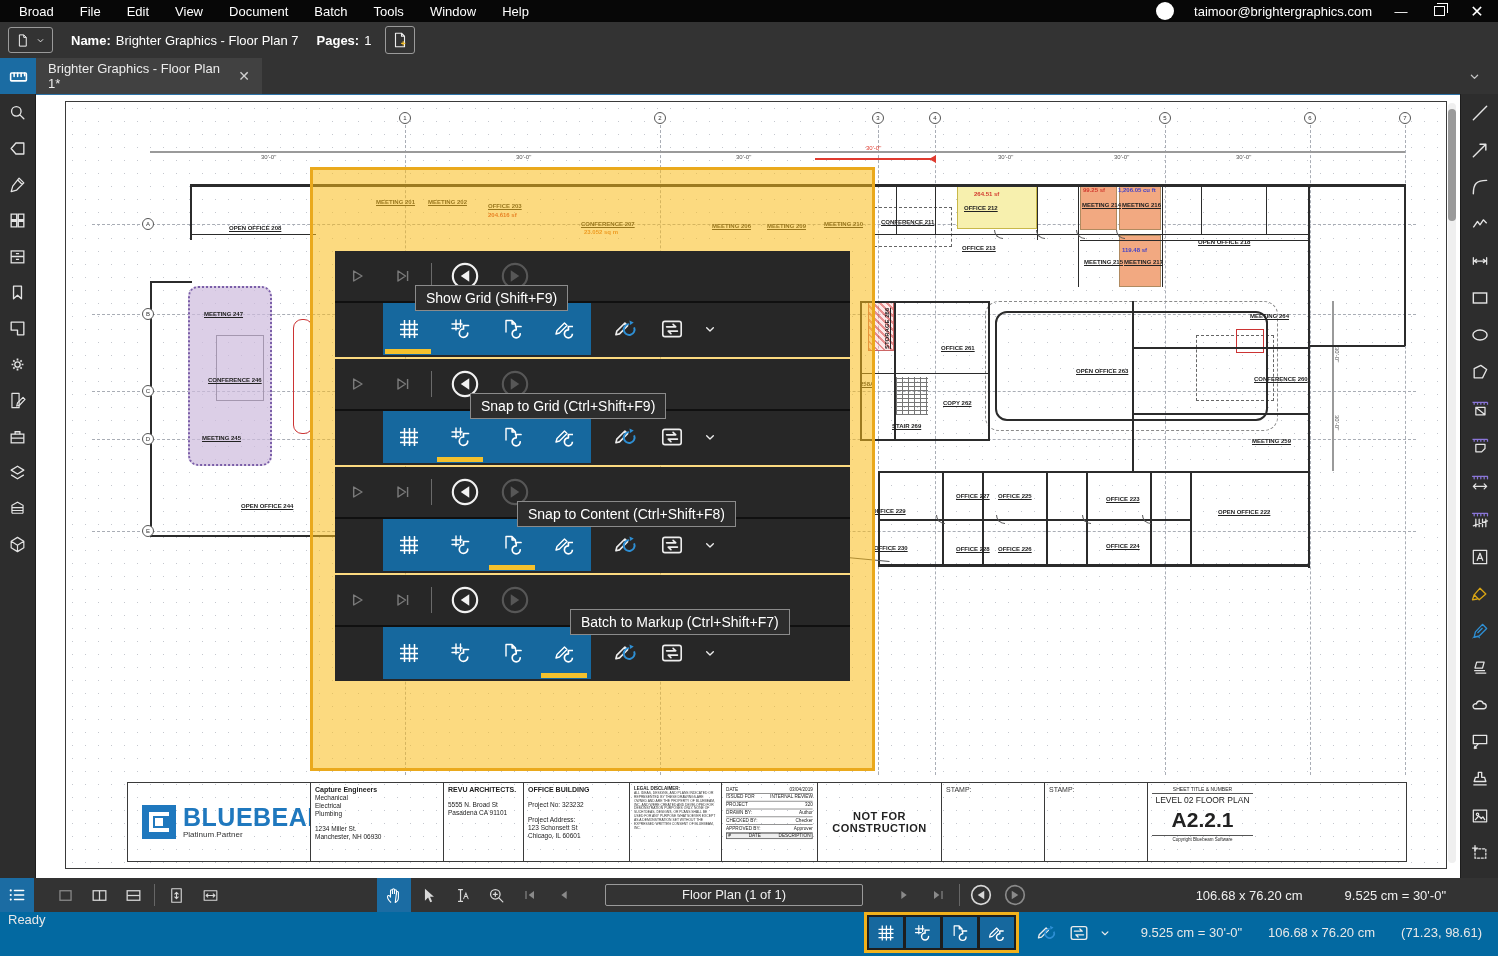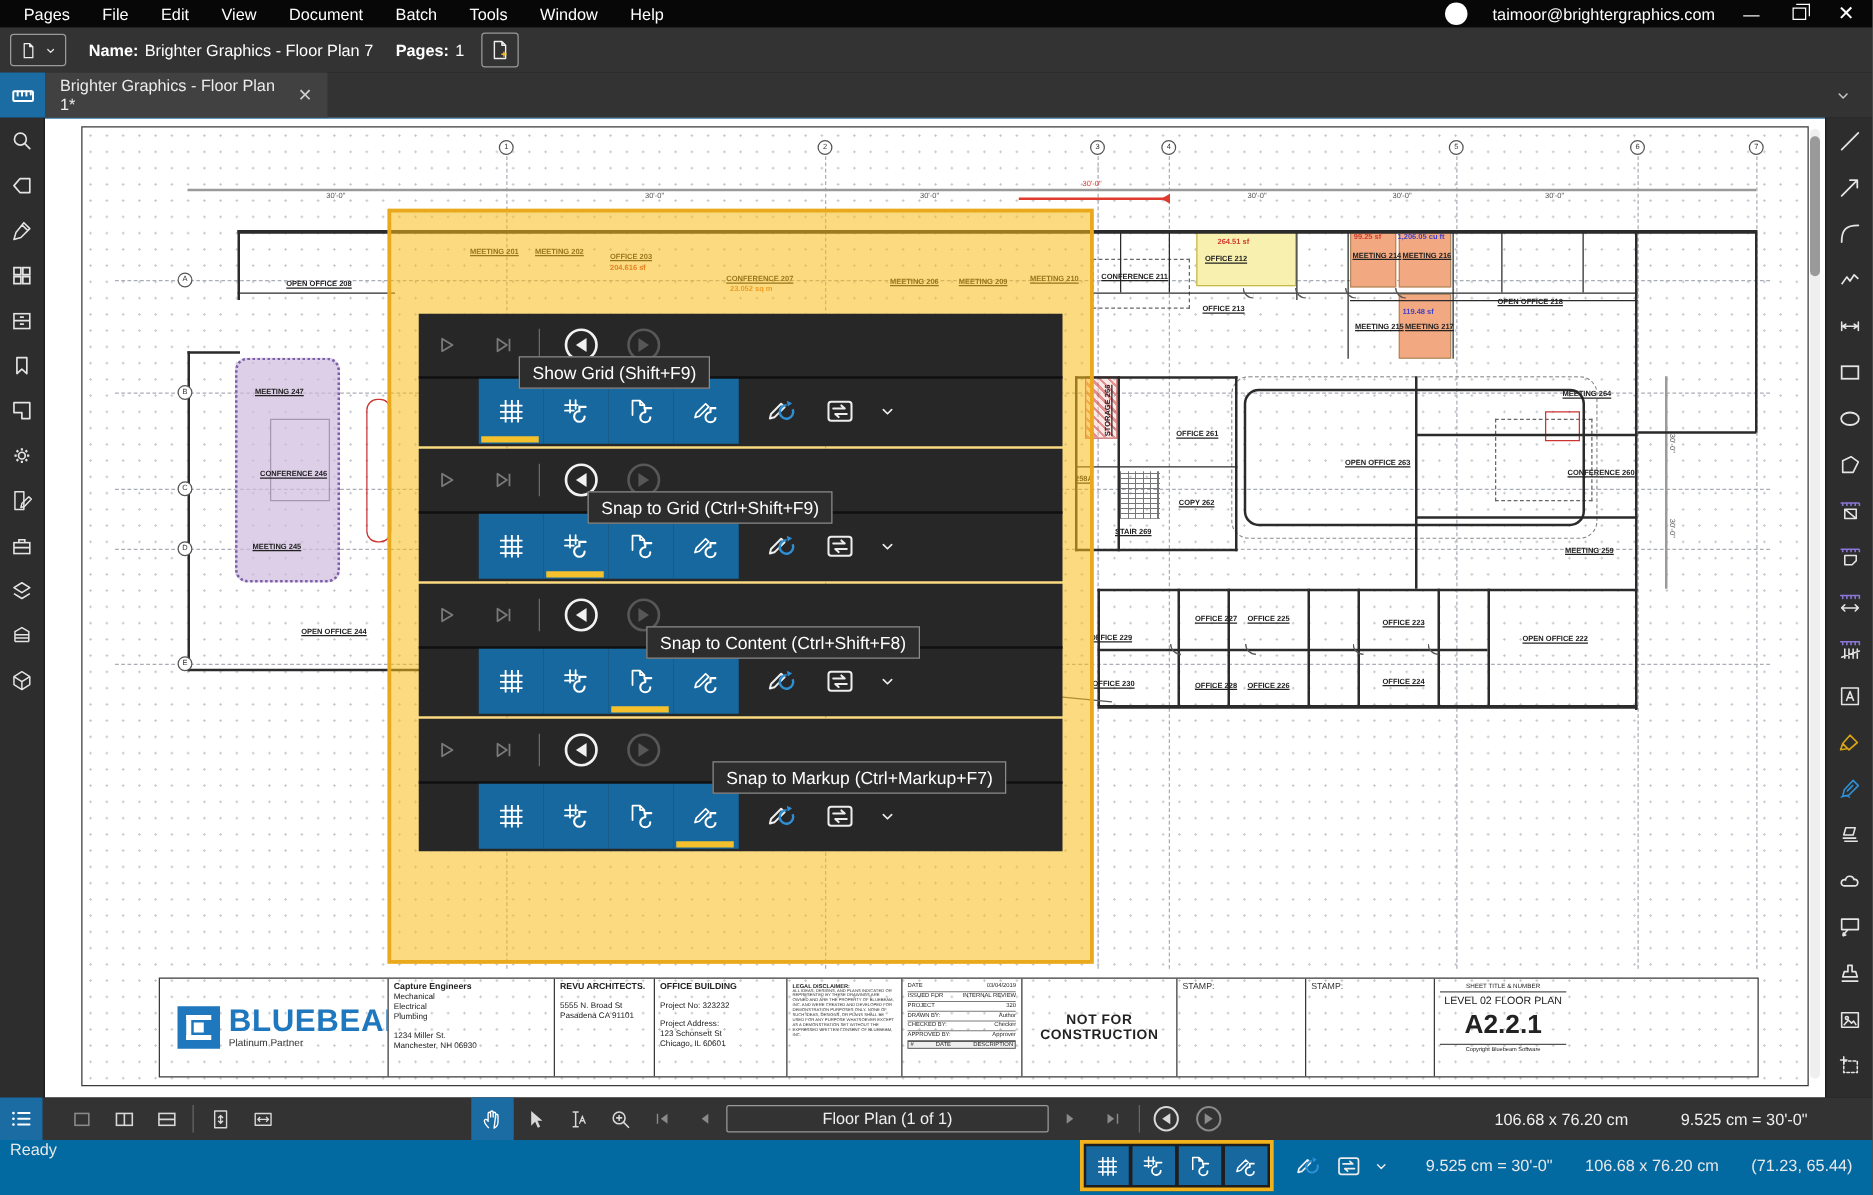--- a/index.html
+++ b/index.html
@@ -89,21 +89,21 @@
   .tooltip{position:absolute;top:34px;background:#2d2d2d;border:1px solid #8b8b8b;color:#fff;
     font-size:14px;padding:4px 10px;white-space:nowrap;z-index:10}
   
   .btoolbar{position:absolute;left:0;top:878px;width:100%;height:34px;background:#333;
     display:flex;align-items:center;color:#d8d8d8;z-index:40;font-size:13px}
   .bbtn{width:34px;height:34px;display:flex;align-items:center;justify-content:center;color:#d8d8d8;flex:0 0 auto}
   .bbtn.blue{background:#1b6ca3;color:#fff}
   .bbtn.dim{color:#8a8a8a}
   .bsep{width:1px;height:22px;background:#666;margin:0 4px;flex:0 0 auto}
   .pagefield{width:258px;height:22px;border:1px solid #9a9a9a;border-radius:2px;color:#f0f0f0;
-    text-align:center;line-height:20px;margin:0 0;flex:0 0 auto}
+    text-align:center;line-height:20px;margin:0 24px;flex:0 0 auto}
   .bright{margin-left:auto;display:flex;gap:42px;padding-right:52px;color:#f0f0f0}
   .statusbar{position:absolute;left:0;top:912px;width:100%;height:44px;background:#0369a1;
     display:flex;align-items:flex-start;color:#e8e8e8;font-size:13px;z-index:40}
   .ready{padding-left:8px}
   .sright{margin-left:auto;display:flex;align-items:center;padding-right:10px}
   .snapgroup{display:flex;gap:3px;padding:2px;border:3px solid #f2b21c;background:#1e1e1e}
   .scell2{width:34px;height:31px;background:#16689e;display:flex;align-items:center;justify-content:center;color:#fff}
   .sic{width:32px;height:32px;display:flex;align-items:center;justify-content:center;color:#ececec}
   .stext{margin-left:26px;white-space:nowrap}
   
@@ -363,21 +363,21 @@
       </symbol>
     <symbol id="i-page" viewBox="0 0 24 24" fill="none" stroke="currentColor" stroke-width="1.6" stroke-linejoin="round">
         <path d="M7 3h7l4 4v14H7zM14 3v4h4"></path>
       </symbol>
   </defs>
 </svg>
 
 <div class="titlebar">
   <div class="menu">
 
-  <div class="mitem">Pages</div>
+  <div class="mitem">Broad</div>
       <div class="mitem">File</div>
       <div class="mitem">Edit</div>
       <div class="mitem">View</div>
       <div class="mitem">Document</div>
       <div class="mitem">Batch</div>
       <div class="mitem">Tools</div>
       <div class="mitem">Window</div>
       <div class="mitem">Help</div>
     </div>
   <div class="tright">
@@ -1070,21 +1070,21 @@
               <use href="#i-swap"></use>
             </svg>
           </span>
           <span class="xic" style="width:30px">
             <svg class="ic" width="16" height="16">
               <use href="#i-chevd"></use>
             </svg>
           </span>
         </div>
         <div class="snap-underline" style="left: 206px;"></div>
-        <div class="tooltip" style="left: 235px;"><span>Snap to Markup (Ctrl+Markup+F7)</span></div>
+        <div class="tooltip" style="left: 235px;"><span>Batch to Markup (Ctrl+Shift+F7)</span></div>
       </div>
     </div>
 
   <div class="scroll">
     <div class="thumb"></div>
   </div>
 </div>
 
 <div class="btoolbar">
   <span class="bbtn blue">
@@ -1211,15 +1211,15 @@
           <use href="#i-swap"></use>
         </svg>
       </span>
     <span class="sic" style="width:20px">
         <svg class="ic" width="14" height="14">
           <use href="#i-chevd"></use>
         </svg>
       </span>
     <span class="stext">9.525 cm = 30'-0"</span>
     <span class="stext">106.68 x 76.20 cm</span>
-    <span class="stext" style="margin-right:6px">(71.23, 65.44)</span>
+    <span class="stext" style="margin-right:6px">(71.23, 98.61)</span>
   </div>
 </div>
 
 </body></html>

